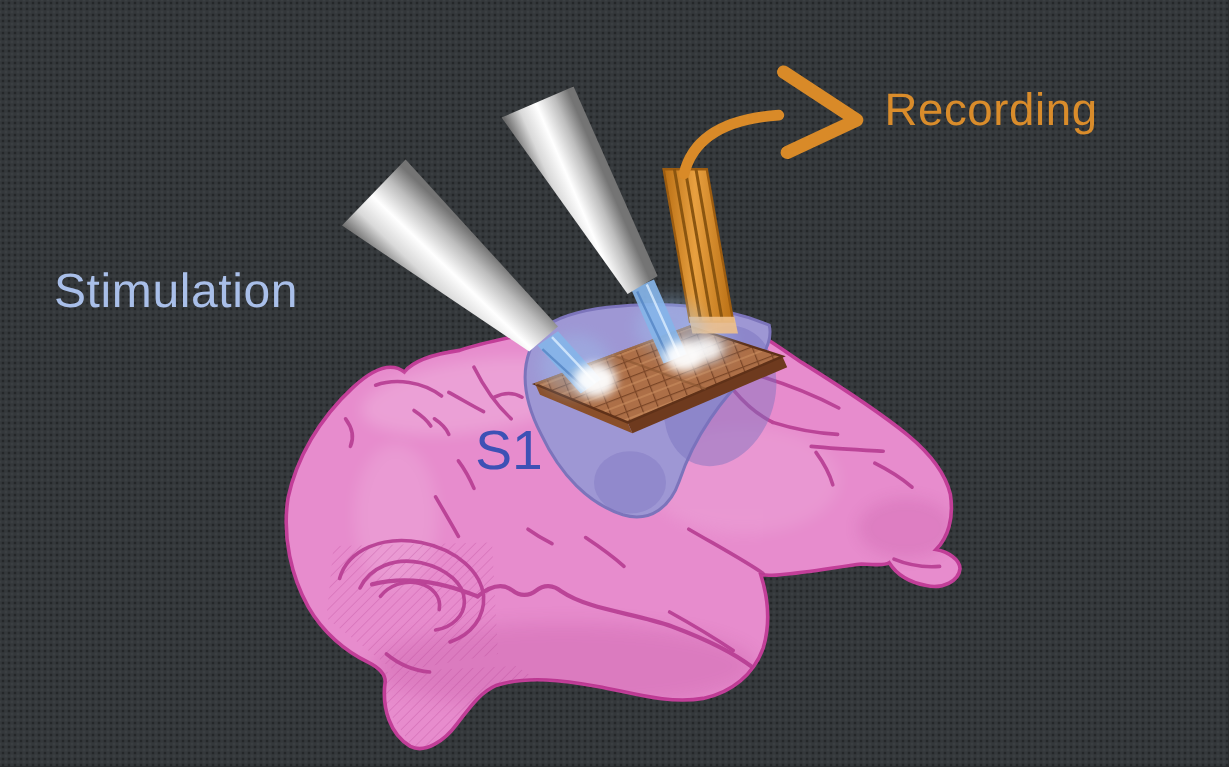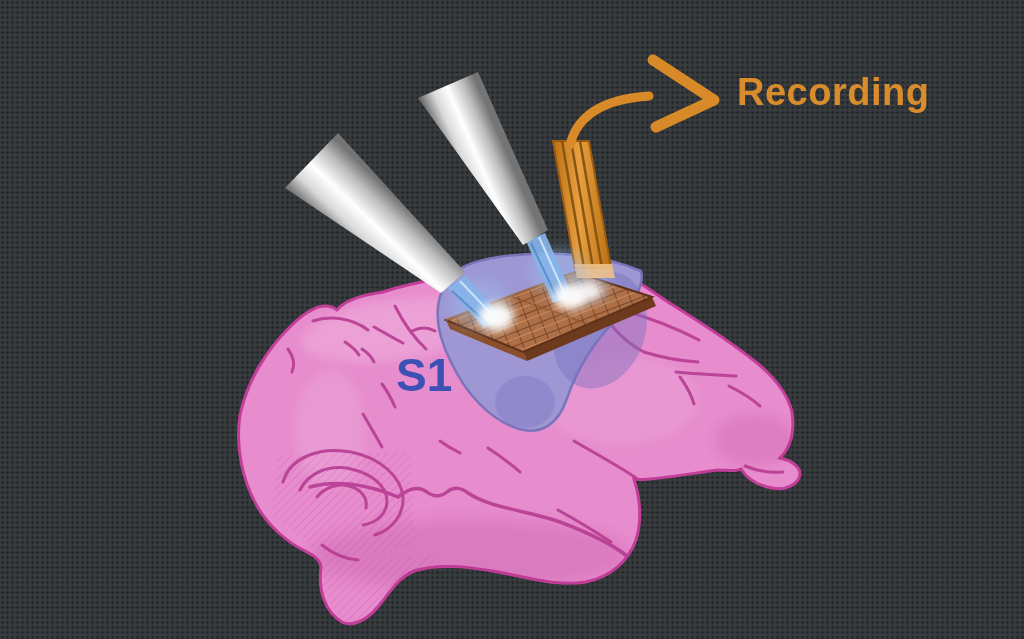--- a/index.html
+++ b/index.html
@@ -7,21 +7,21 @@
     position:relative;width:1024px;height:639px;overflow:hidden;
     background-color:#34383b;
     background-image:
       radial-gradient(rgba(0,0,0,.30) 1px, transparent 1.4px),
       radial-gradient(rgba(255,255,255,.035) 1px, transparent 1.4px);
     background-size:5px 5px,5px 5px;
     background-position:0 0,2.5px 2.5px;
     font-family:"Liberation Sans", sans-serif;
   }
   .stage svg{position:absolute;left:0;top:0;}
-  .label{position:absolute;font-weight:bold;line-height:1;white-space:nowrap;text-align:center;}
+  .label{position:absolute;font-weight:normal;line-height:1;white-space:nowrap;text-align:center;}
   .label-stimulation{left:45px;top:223px;font-size:40px;color:#a9bfe9;letter-spacing:.5px;}
   .label-recording{left:737px;top:73px;font-size:38px;color:#d98c2b;letter-spacing:.5px;}
   .label-s1{left:396px;top:352px;font-size:46px;color:#3d51b5;}
 </style>
 </head>
 <body>
 
 <div class="stage">
 
 <svg width="1024" height="639" viewBox="0 0 1024 639">
@@ -177,16 +177,17 @@
     <polygon points="285,188 338,133 465,272 441,293" fill="url(#coneGradL)"></polygon>
     <polygon points="418,98 478,72 548,230 523,245" fill="url(#coneGradR)"></polygon>
   </g>
 
   <g fill="none" stroke="#d98a28" stroke-linecap="round" stroke-linejoin="round">
     <path d="M 570,145 C 577,116 603,99 649,96" stroke-width="9"></path>
     <path d="M 653,60 L 714,100 L 656,127" stroke-width="11"></path>
   </g>
 </svg>
 
+<div class="label label-stimulation">Stimulation</div>
 <div class="label label-recording">Recording</div>
 <div class="label label-s1">S1</div>
 
 </div>
 
 </body></html>

